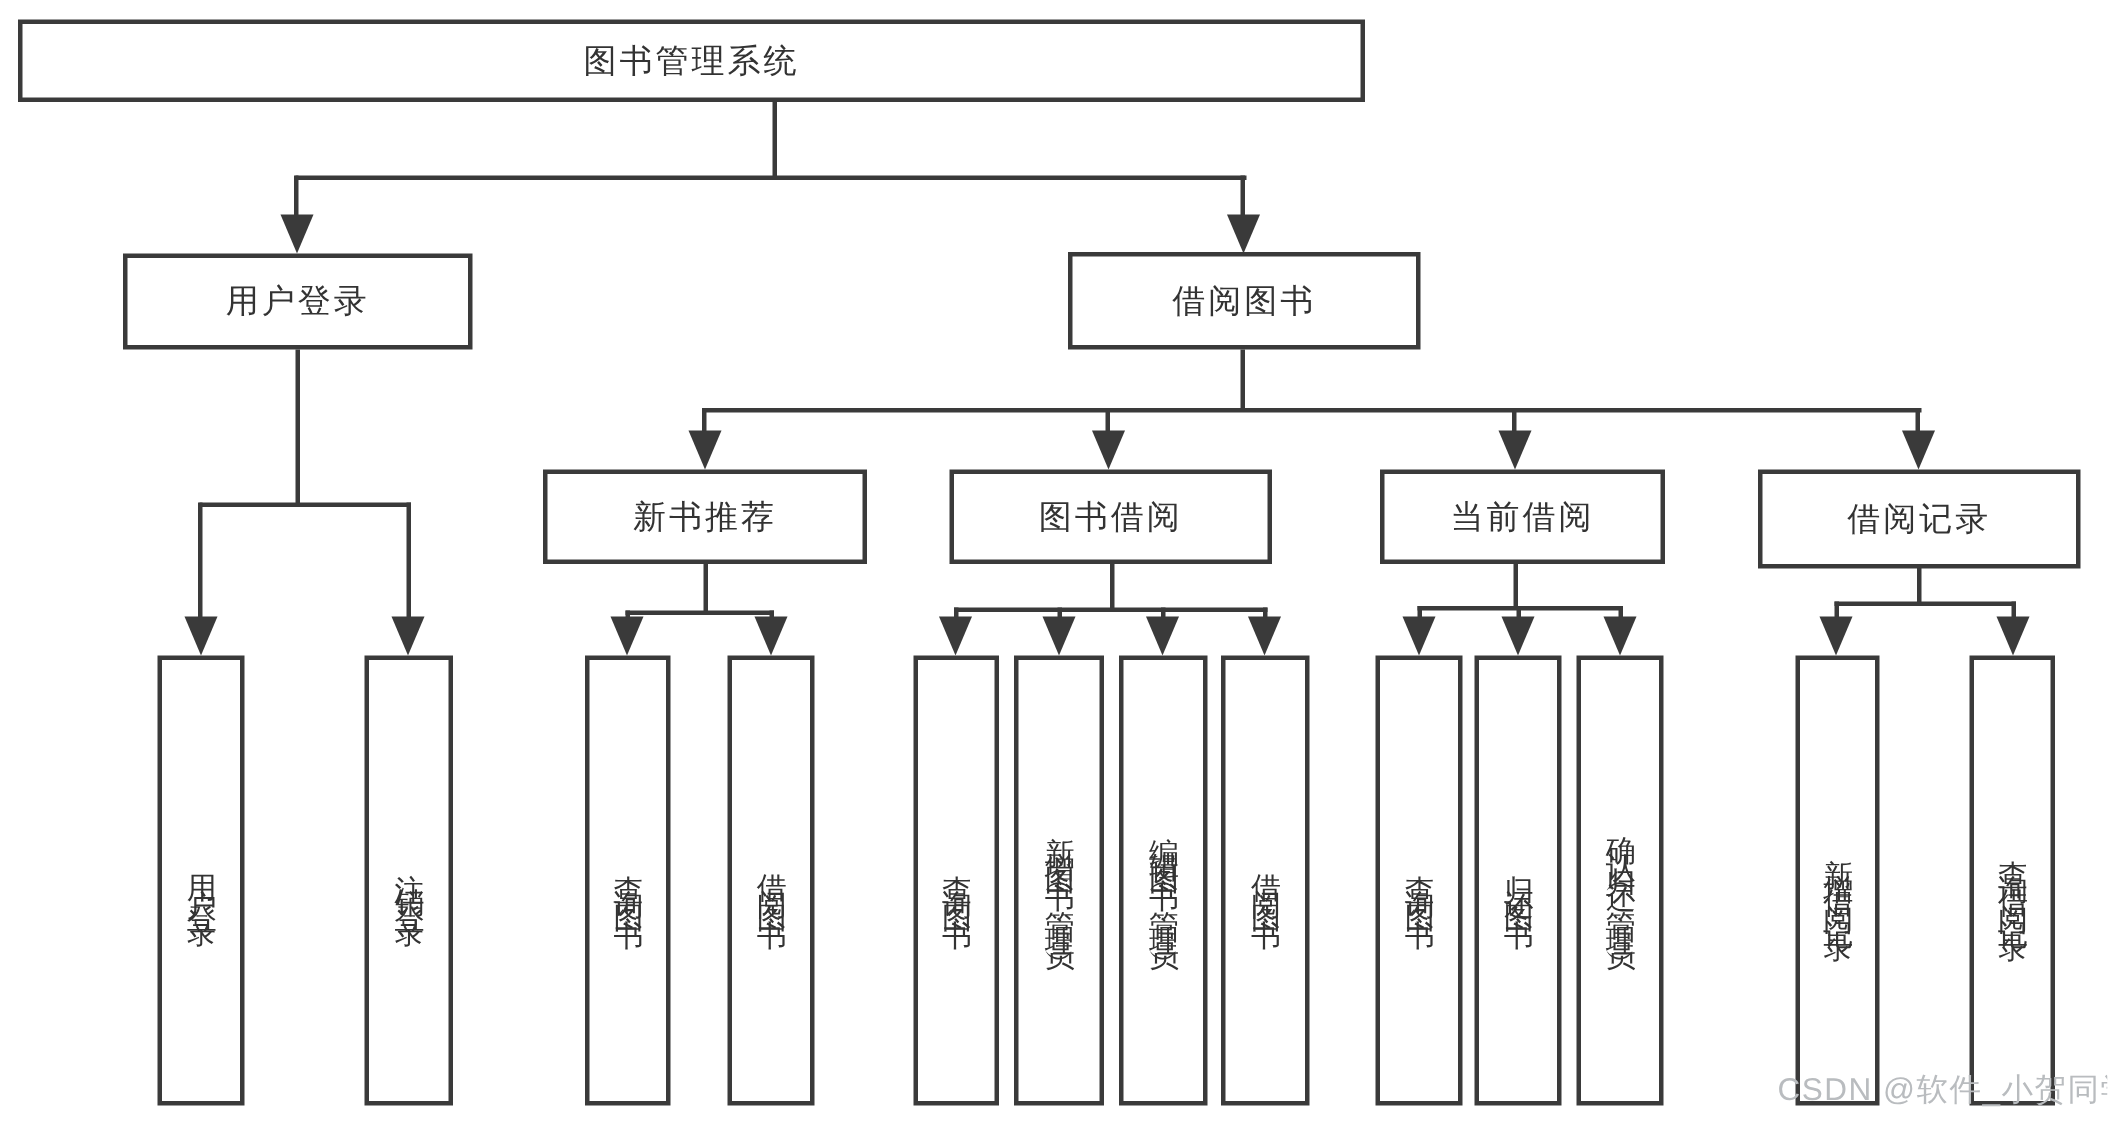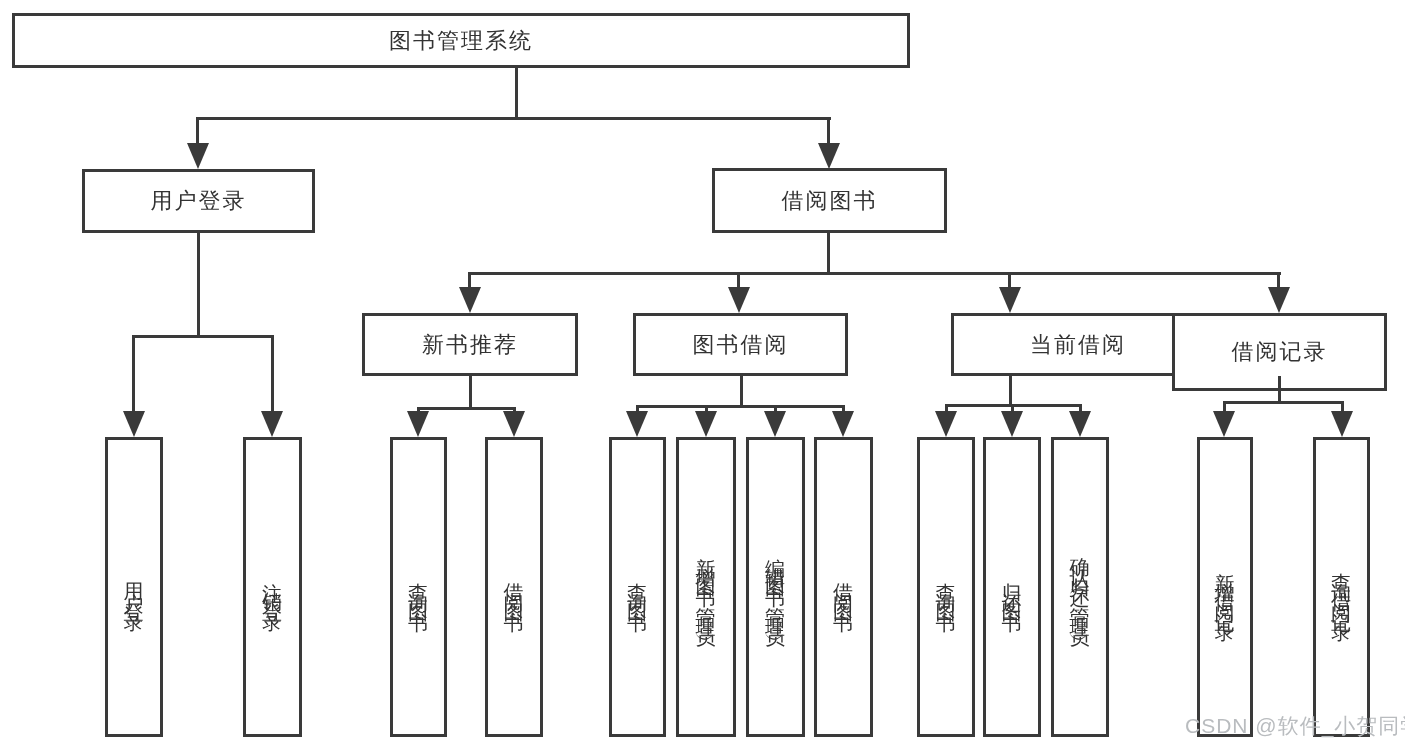--- a/index.html
+++ b/index.html
@@ -59,22 +59,22 @@
 
 <div class="canvas">
 
   <div class="box hbox" style="left:12px;top:13px;width:898px;height:55px;">图书管理系统</div>
 
   <div class="box hbox" style="left:82px;top:169px;width:233px;height:64px;">用户登录</div>
   <div class="box hbox" style="left:712px;top:168px;width:235px;height:65px;">借阅图书</div>
 
   <div class="box hbox" style="left:633px;top:313px;width:215px;height:63px;">图书借阅</div>
   <div class="box hbox" style="left:362px;top:313px;width:216px;height:63px;">新书推荐</div>
-  <div class="box hbox" style="left:951px;top:313px;width:254px;height:63px;">当前借阅</div>
-  <div class="box hbox" style="left:1172px;top:313px;width:215px;height:78px;text-align:center;">借阅记录</div>
+  <div class="box hbox" style="left:920px;top:313px;width:190px;height:63px;">当前借阅</div>
+  <div class="box hbox" style="left:1172px;top:313px;width:215px;height:66px;text-align:center;">借阅记录</div>
 
   <div class="box vbox" style="left:105px;width:58px;">用户登录</div>
   <div class="box vbox" style="left:243px;width:59px;">注销登录</div>
   <div class="box vbox" style="left:390px;width:57px;">查询图书</div>
   <div class="box vbox" style="left:485px;width:58px;">借阅图书</div>
   <div class="box vbox" style="left:609px;width:57px;">查询图书</div>
   <div class="box vbox" style="left:676px;width:60px;">新增图书（管理员）</div>
   <div class="box vbox" style="left:746px;width:59px;">编辑图书（管理员）</div>
   <div class="box vbox" style="left:814px;width:59px;">借阅图书</div>
   <div class="box vbox" style="left:917px;width:58px;">查询图书</div>

